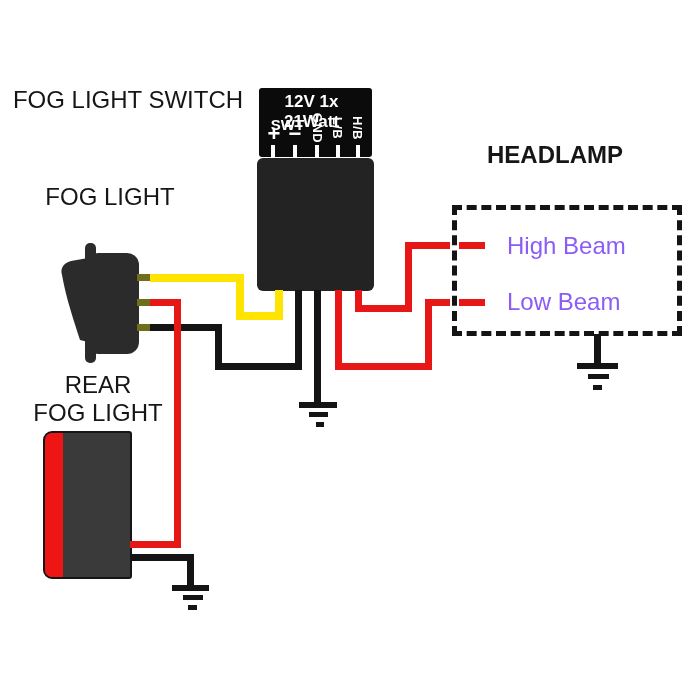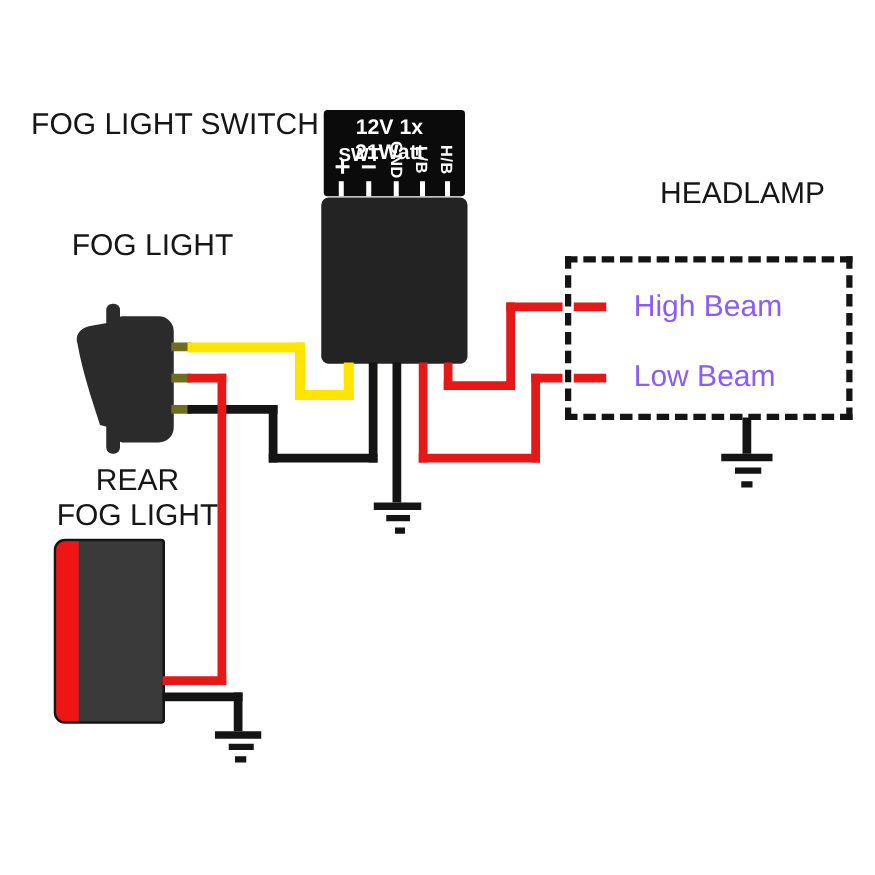--- a/index.html
+++ b/index.html
@@ -1,21 +1,21 @@
 <!DOCTYPE html>
 <html style="--wire-red: #e81717; --wire-yellow: #ffe400; --wire-black: #141414; --unit-connector: #0b0b0b; --unit-body: #232323; --switch-body: #2b2b2b; --pin-olive: #6e6e1c; --lamp-red: #ee1515; --lamp-body: #3a3a3a;"><head>
 <meta charset="utf-8">
 <style>
   html,body{margin:0;padding:0;background:#fff;}
   #canvas{
     position:relative;width:700px;height:700px;background:#fff;overflow:hidden;
     font-family:"Liberation Sans",sans-serif;color:#1a1a1a;
   }
   .abs{position:absolute;}
-  .label{position:absolute;text-align:center;font-size:24px;line-height:28px;color:#161616;padding-left:12px;}
+  .label{position:absolute;text-align:center;font-size:24px;line-height:28px;color:#161616;}
   .label div{display:block;}
   .beam-label{position:absolute;font-size:24px;line-height:28px;color:#8b5cf6;white-space:nowrap;}
   .wire{position:absolute;}
   .w-y{background:var(--wire-yellow,#ffe400);}
   .w-r{background:var(--wire-red,#e81717);}
   .w-b{background:var(--wire-black,#141414);}
   .gbar{position:absolute;background:var(--wire-black,#141414);}
   .connector{
     position:absolute;left:259px;top:88px;width:113px;height:69px;
     background:var(--unit-connector,#0b0b0b);border-radius:3px;
@@ -56,21 +56,21 @@
 
   <div class="label" style="left:30px;top:183px;width:160px;">
     <div>FOG LIGHT</div>
   </div>
 
   <div class="label" style="left:18px;top:371px;width:160px;">
     <div>REAR</div>
     <div>FOG LIGHT</div>
   </div>
 
-  <div class="label" style="left:492px;top:141px;width:180px;">
+  <div class="label" style="left:465px;top:141px;width:180px;font-weight:bold;">
     <div>HEADLAMP</div>
   </div>
 
   <div class="connector"></div>
   <div class="unit-body"></div>
 
   <div class="ctext" style="left:259px;top:92px;width:105px;font-size:17px;">12V 1x 21Watt</div>
   <div class="ctext" style="left:260px;top:116px;width:55px;font-size:15px;">SWT</div>
   <div class="ctext" style="left:264px;top:123px;width:20px;font-size:22px;line-height:22px;">+</div>
   <div class="ctext" style="left:285px;top:123px;width:20px;font-size:22px;line-height:22px;">−</div>

